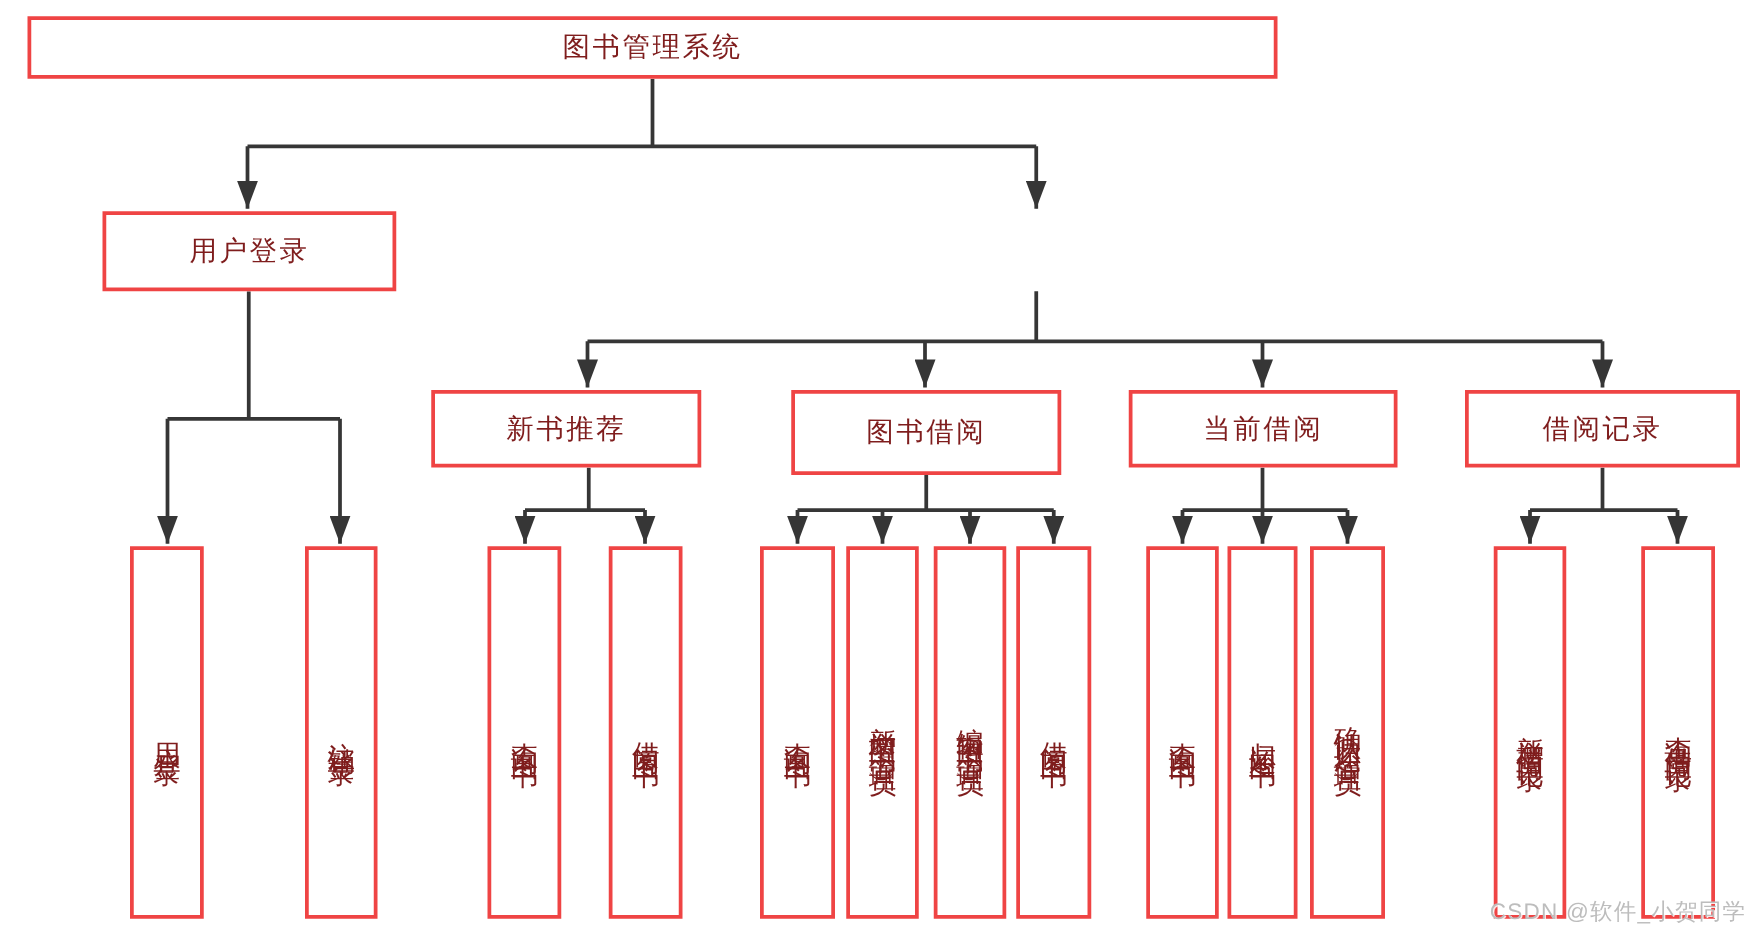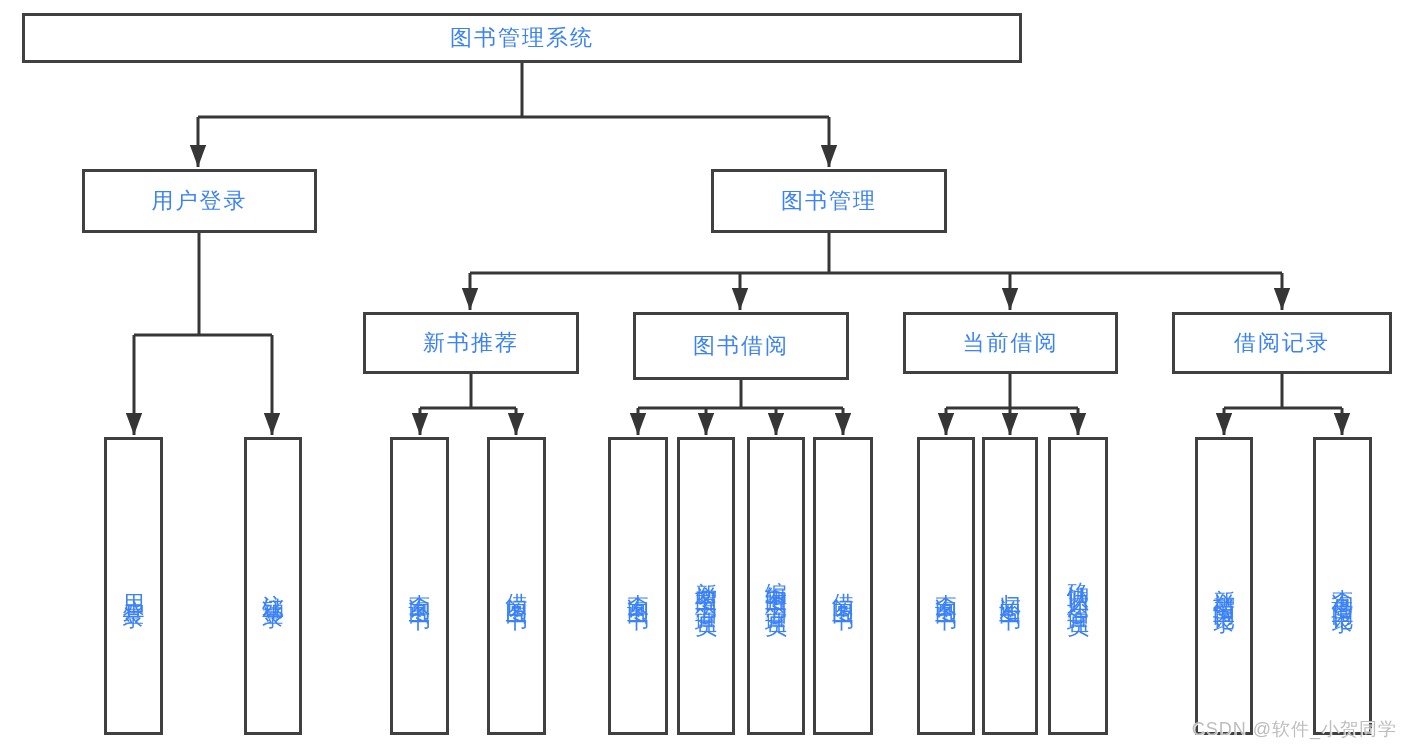--- a/index.html
+++ b/index.html
@@ -8,41 +8,41 @@
     width:1405px;height:747px;
     background:#ffffff;
     font-family:"Liberation Sans","DejaVu Sans",sans-serif;
     overflow:hidden;
   }
   .connector-svg{position:absolute;left:0;top:0;z-index:1;}
   .node{
     position:absolute;
     box-sizing:border-box;
     background:#ffffff;
-    border:3px solid #404040;
-    color:#3b82f6;
+    border:3px solid #ef4444;
+    color:#7f1d1d;
     display:flex;
     align-items:center;
     justify-content:center;
     z-index:2;
   }
   .hbox{font-size:22px;letter-spacing:2px;white-space:nowrap;}
   .vbox{
     top:437px;height:298px;
     writing-mode:vertical-rl;
     font-size:22px;
     letter-spacing:5px;
     line-height:1;
     text-align:center;
   }
   
   .n-root   {left:22px;  top:13px;  width:1000px; height:50px;}
   .n-login  {left:82px;  top:169px; width:235px;  height:64px;}
   .n-mgmt   {left:711px; top:169px; width:236px;  height:64px;}
-  .n-newb   {left:363px; top:312px; width:216px;  height:62px;}
+  .n-newb   {left:345px; top:312px; width:216px;  height:62px;}
   .n-bborrow{left:633px; top:312px; width:216px;  height:68px;}
   .n-curr   {left:903px; top:312px; width:215px;  height:62px;}
   .n-rec    {left:1172px;top:312px; width:220px;  height:62px;}
   
   .l-g1a{left:104px; width:59px;}
   .l-g1b{left:244px; width:58px;}
   .l-g2a{left:390px; width:59px;}
   .l-g2b{left:487px; width:59px;}
   .l-g3a{left:608px; width:60px;}
   .l-g3b{left:677px; width:58px;}
@@ -108,21 +108,20 @@
 
       <path d="M1282 374 L1282 408 M1224 408 L1342 408"></path>
       <line x1="1224" y1="408" x2="1224" y2="435" marker-end="url(#ah)"></line>
       <line x1="1342" y1="408" x2="1342" y2="435" marker-end="url(#ah)"></line>
     </g>
   </svg>
 
   <div class="node hbox n-root">图书管理系统</div>
 
   <div class="node hbox n-login">用户登录</div>
-  <div class="node hbox n-mgmt">图书管理</div>
 
   <div class="node hbox n-newb">新书推荐</div>
   <div class="node hbox n-bborrow">图书借阅</div>
   <div class="node hbox n-rec">借阅记录</div>
   <div class="node hbox n-curr">当前借阅</div>
 
   <div class="node vbox l-g1a">用户登录</div>
   <div class="node vbox l-g1b">注销登录</div>
 
   <div class="node vbox l-g2a">查询图书</div>

